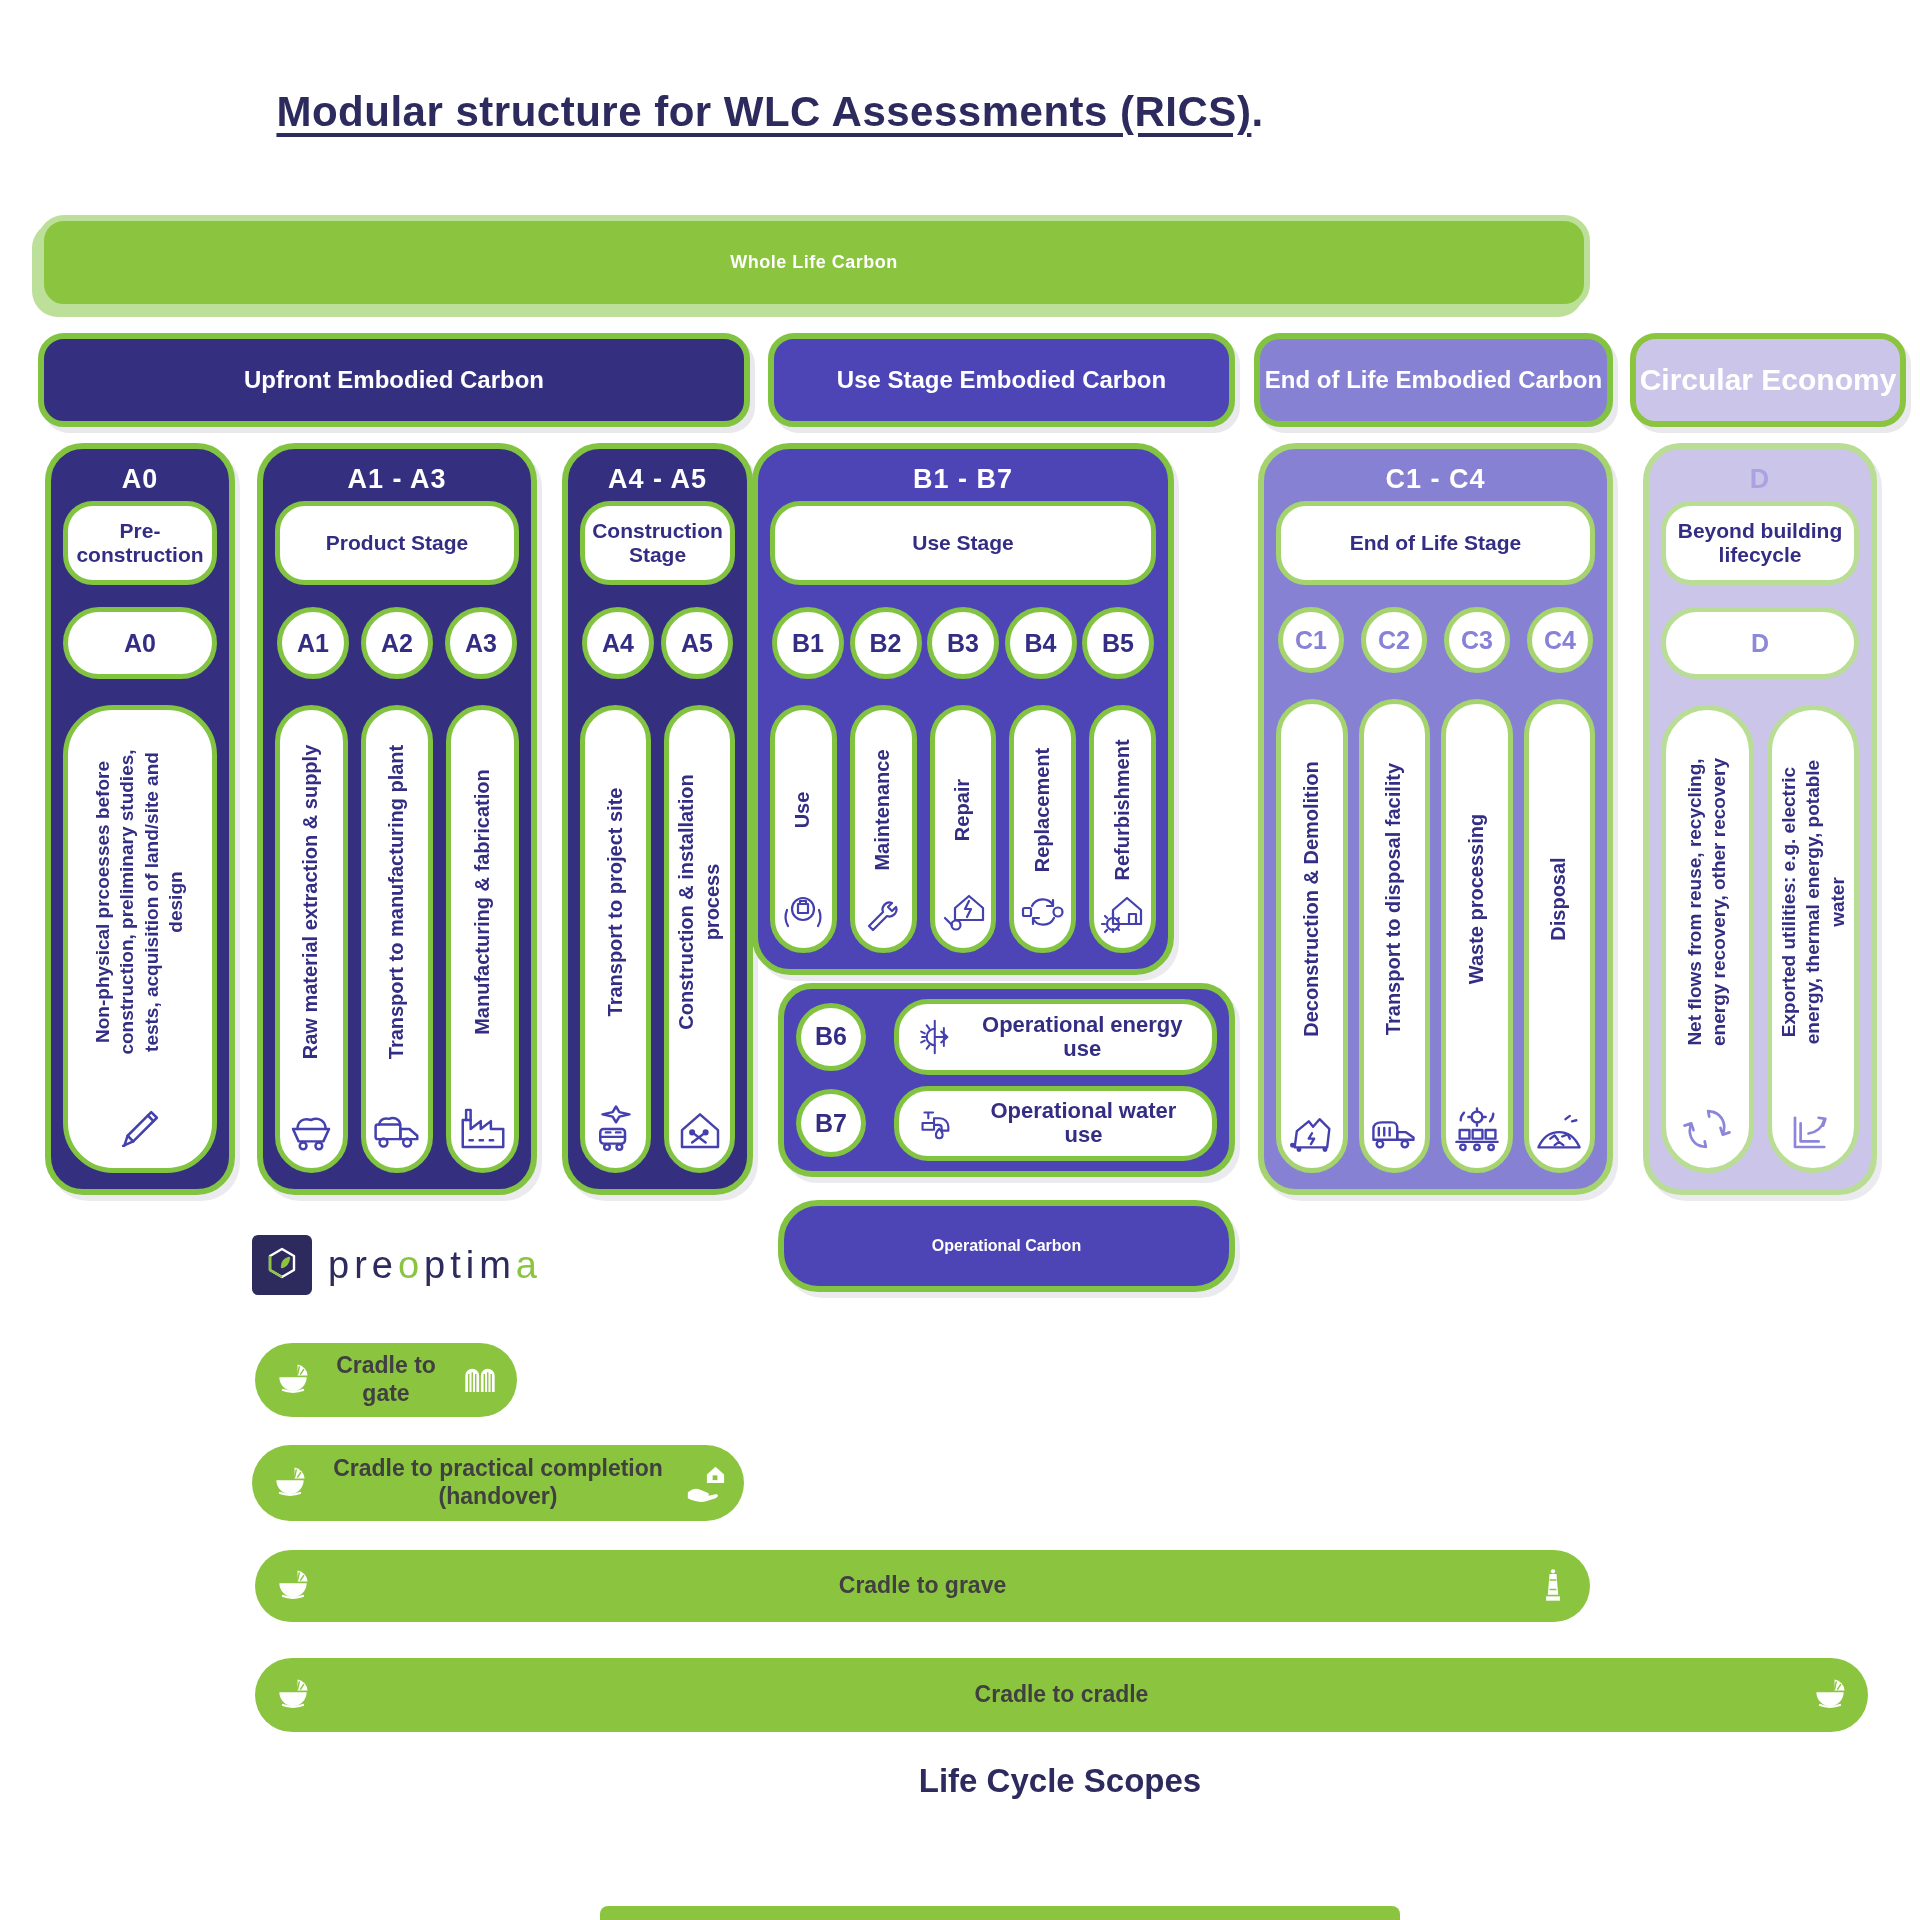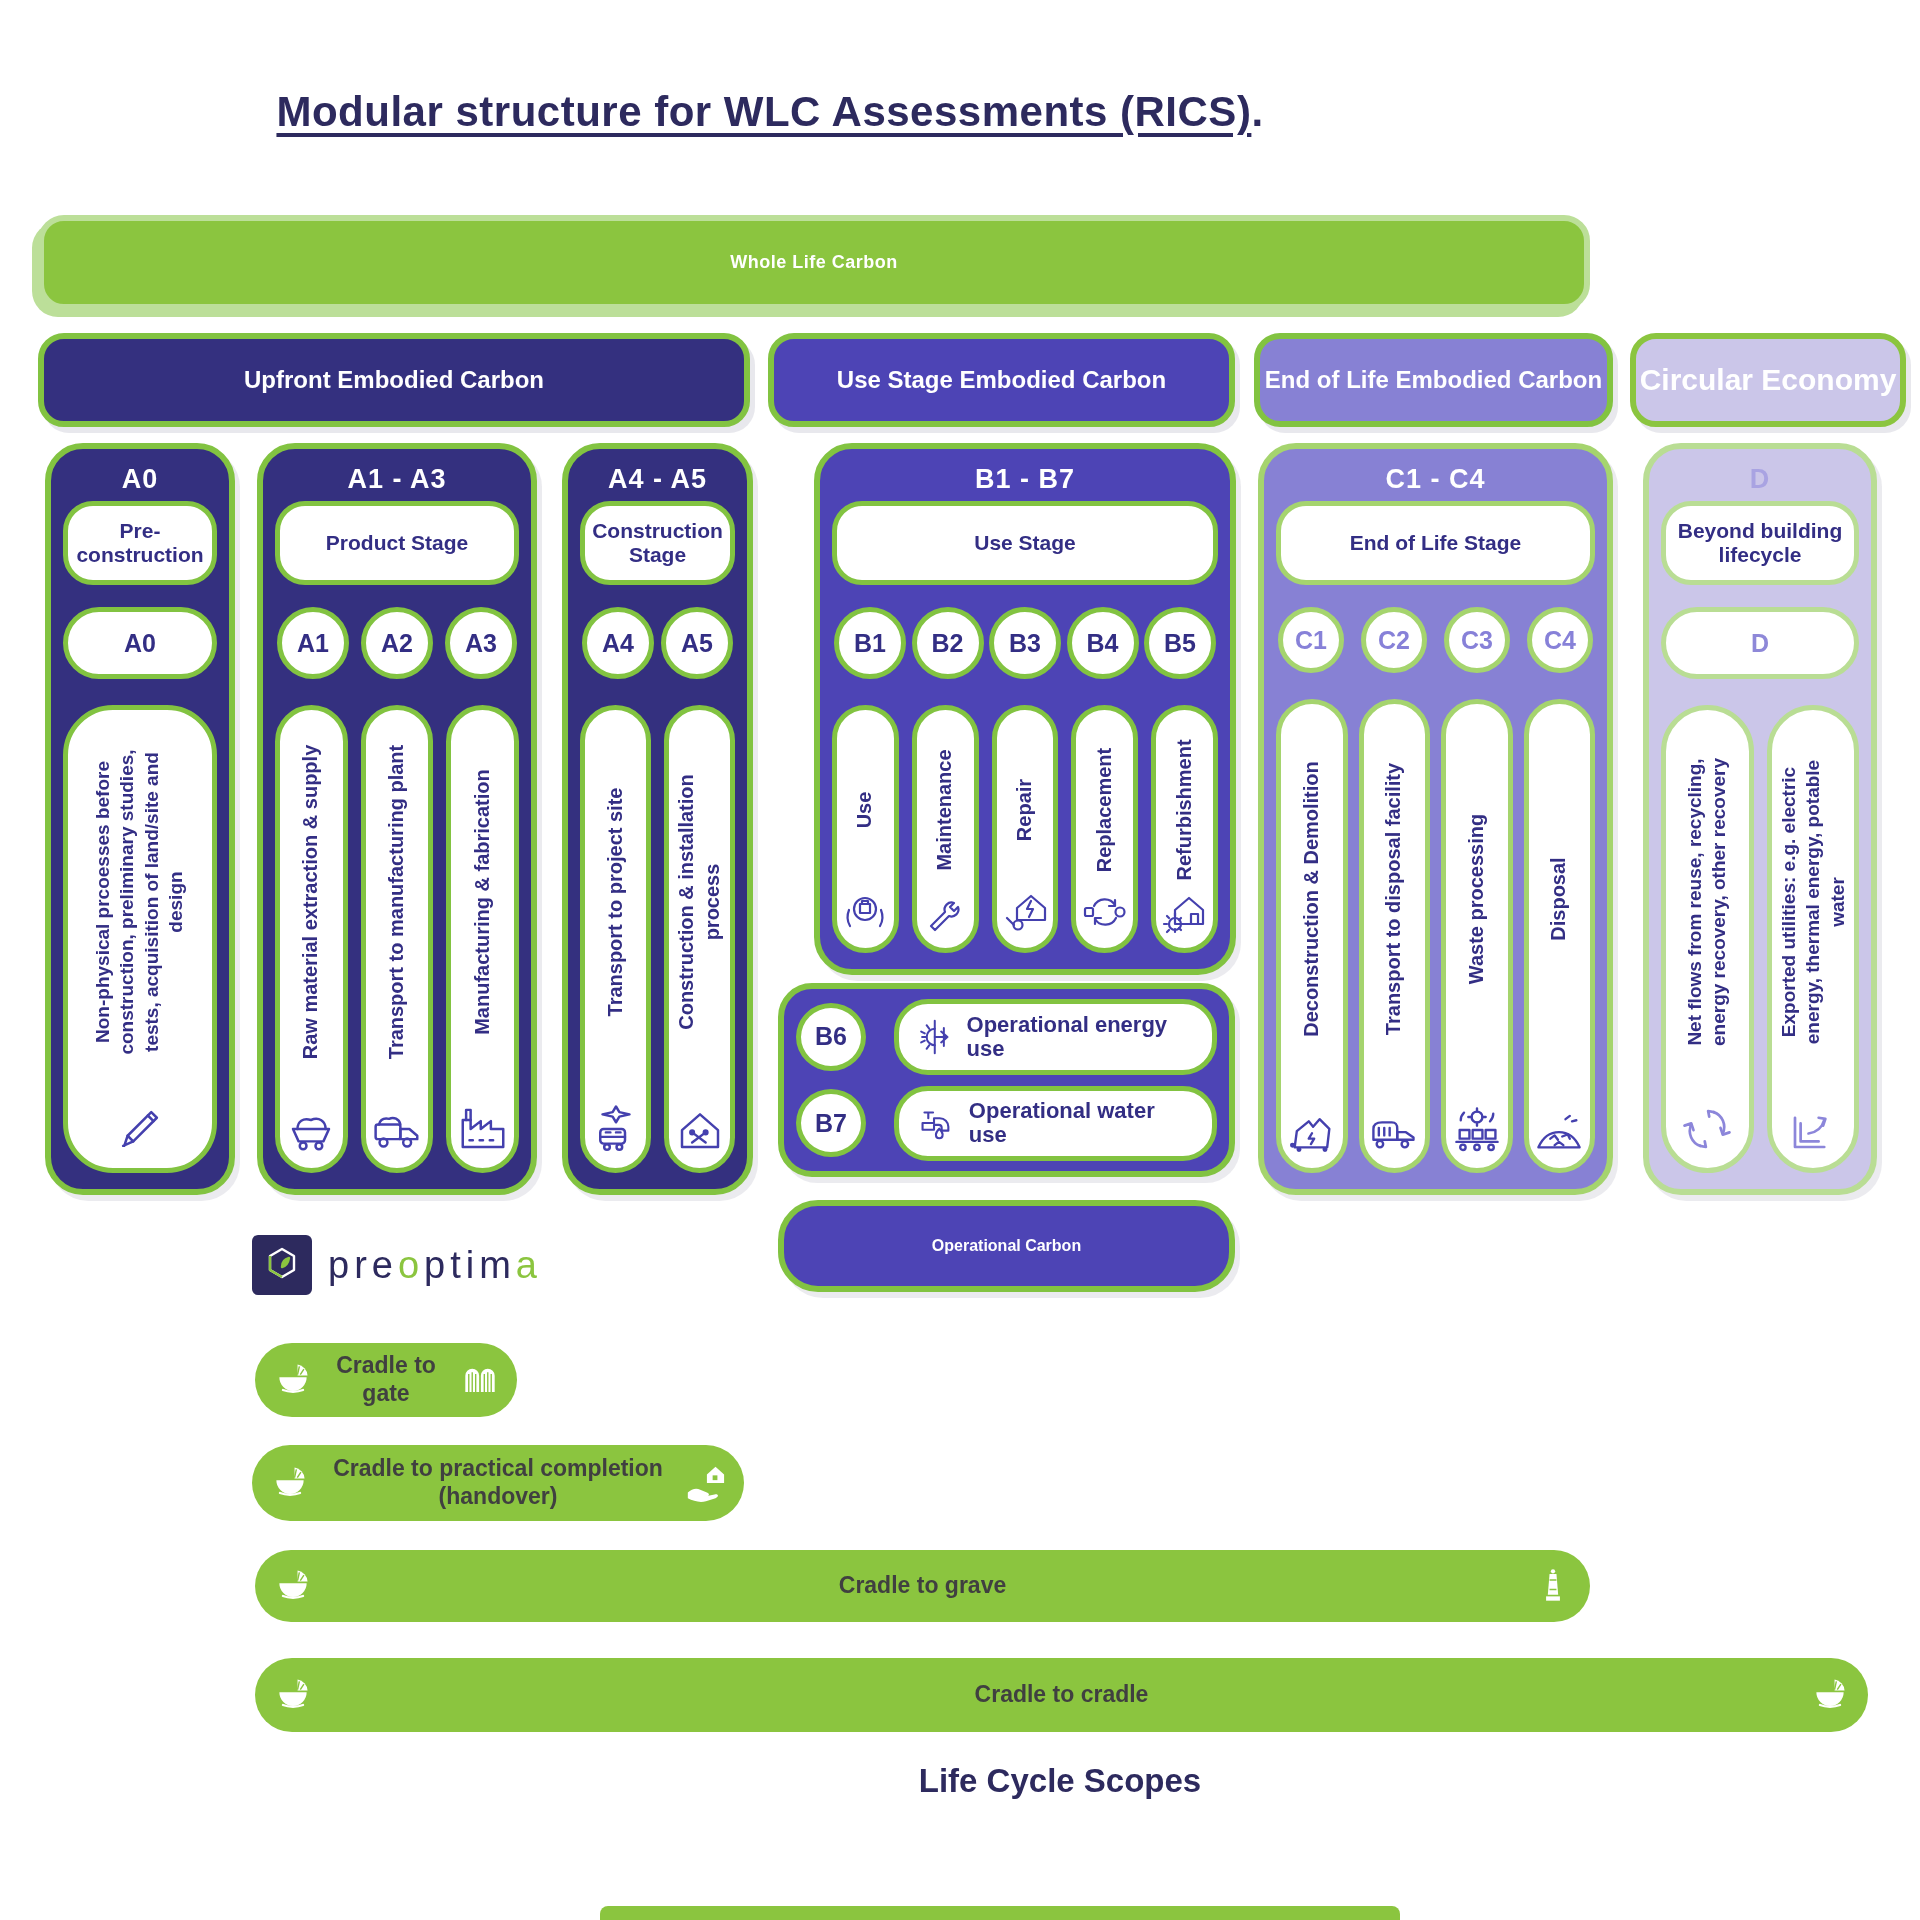--- a/index.html
+++ b/index.html
@@ -62,21 +62,21 @@
   .item-pill.b{border-radius:40px;}
   .vtext{position:absolute;left:50%;top:42%;transform:translate(-50%,-50%) rotate(-90deg);
          color:#332E84;font-weight:bold;font-size:20px;line-height:1.28;text-align:center;}
   .item-icon{position:absolute;bottom:12px;left:50%;transform:translateX(-50%);}
 
   
   .b67-box{position:absolute;left:778px;top:983px;width:457px;height:194px;box-sizing:border-box;
            background:#4D44B5;border:6px solid #82C341;border-radius:34px;
            padding:10px 12px;display:flex;flex-direction:column;gap:11px;
            box-shadow:5px 6px 0 rgba(110,110,140,.14);}
-  .b67-row{flex:1;display:flex;gap:28px;align-items:stretch;}
+  .b67-row{flex:1;display:flex;gap:28px;align-items:stretch;text-align:center;}
   .b67-circle{width:70px;box-sizing:border-box;background:#fff;border:5px solid #82C341;border-radius:50%;
               align-self:center;height:68px;display:flex;align-items:center;justify-content:center;
               color:#332E84;font-weight:bold;font-size:25px;}
   .b67-pill{flex:1;box-sizing:border-box;background:#fff;border:5px solid #82C341;border-radius:34px;
             display:flex;align-items:center;gap:10px;padding:4px 14px;
             color:#332E84;font-weight:bold;font-size:22px;line-height:1.1;}
   .opcarbon{position:absolute;left:778px;top:1200px;width:457px;height:92px;box-sizing:border-box;
             background:#4D44B5;border:6px solid #82C341;border-radius:40px;
             display:flex;align-items:center;justify-content:center;
             color:#fff;font-weight:bold;font-size:16px;
@@ -219,21 +219,21 @@
               <path d="M8 25L24 11l16 14v15H8z"></path>
               <path d="M17 27l12 9M29 27l-12 9"></path>
               <circle cx="17" cy="27" r="1.6"></circle>
               <circle cx="29" cy="27" r="1.6"></circle>
             </g>
           </svg>
       </div>
     </div>
   </div>
 
-  <div class="col bg-purple" style="left:814px;width:422px;height:532px;">
+  <div class="col bg-purple" style="left:752px;width:422px;height:532px;">
     <div class="col-code">B1 - B7</div>
     <div class="stage-pill">Use Stage</div>
     <div class="modules-row">
       <div class="module-circle">B1</div>
       <div class="module-circle">B2</div>
       <div class="module-circle">B3</div>
       <div class="module-circle">B4</div>
       <div class="module-circle">B5</div>
     </div>
     <div class="items-row">

